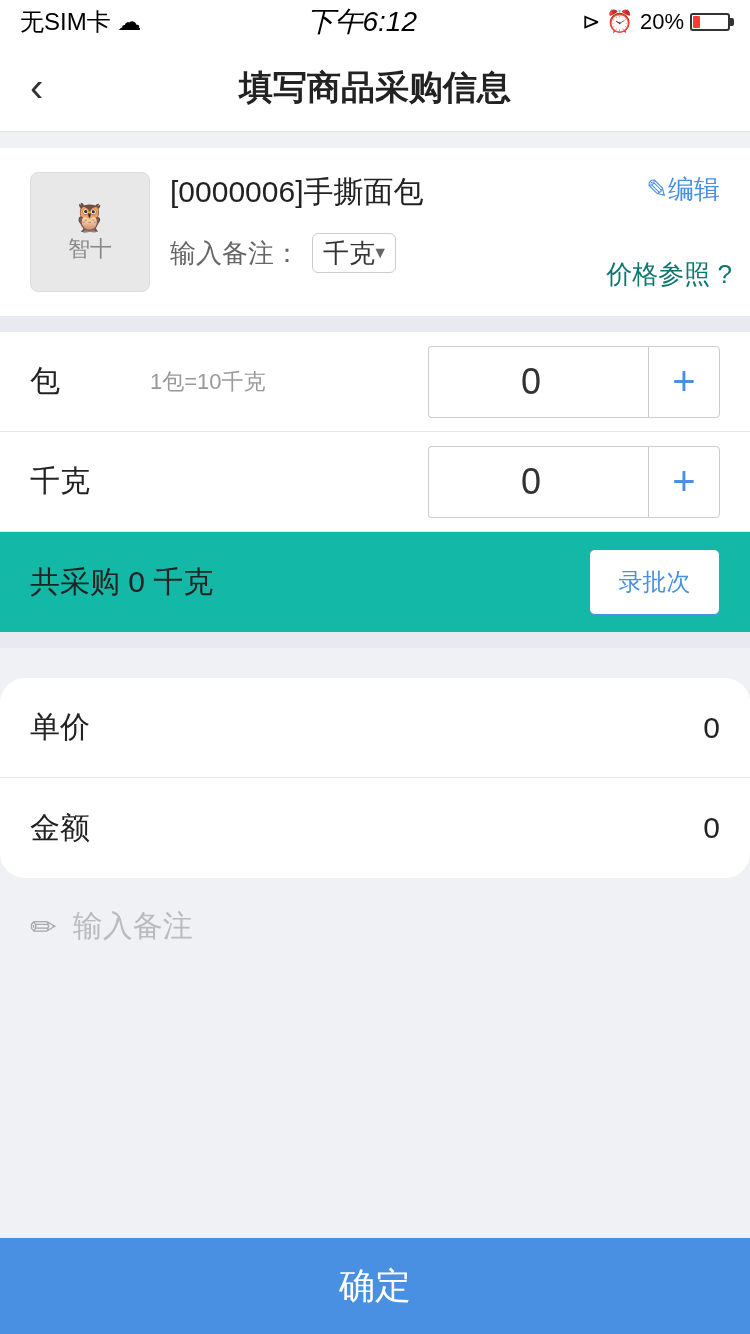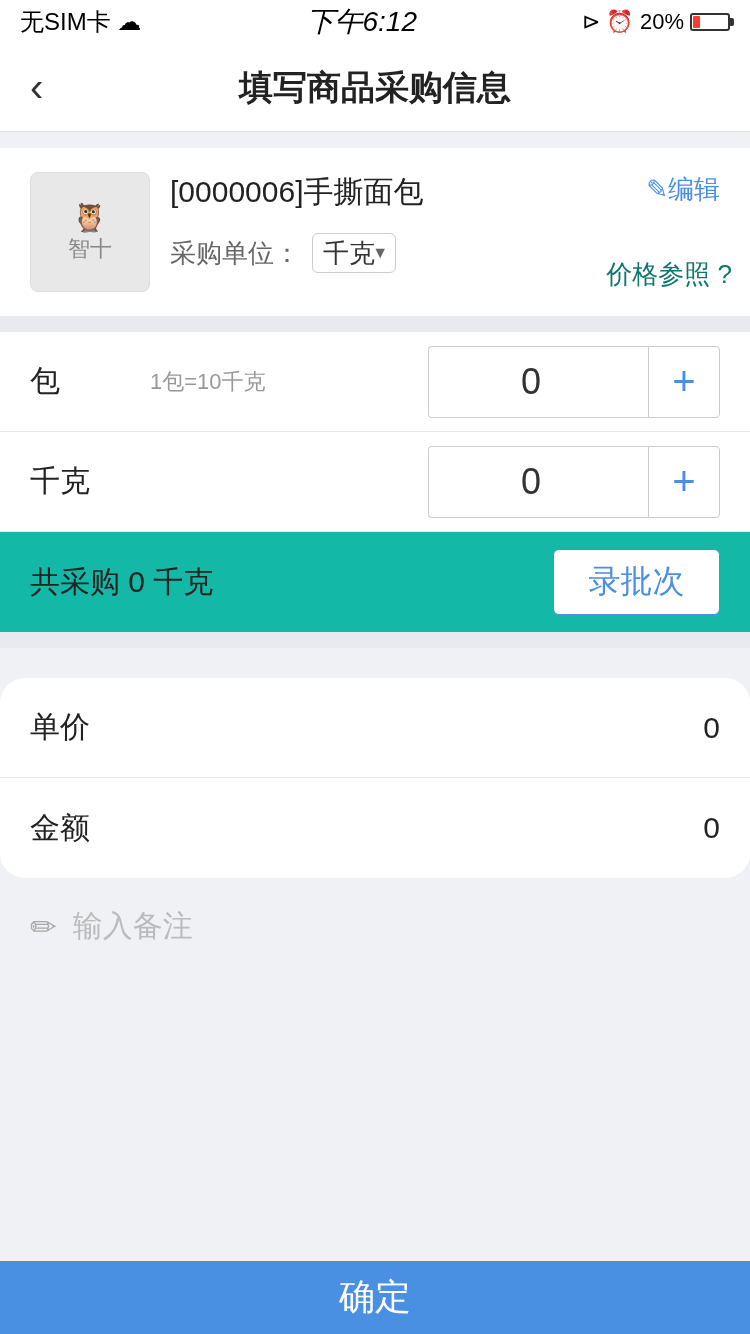--- a/index.html
+++ b/index.html
@@ -236,27 +236,27 @@
       padding: 0 30px;
       height: 100px;
       background: #14b8a6;
     }
     .total-label {
       flex: 1;
       font-size: 30px;
       color: #222;
     }
     .record-btn {
-      width: 167px;
+      width: 131px;
       height: 66px;
       border: 1px solid #4a90e2;
       border-radius: 6px;
       background: #fff;
       color: #4a90e2;
-      font-size: 32px;
+      font-size: 24px;
       display: flex;
       align-items: center;
       justify-content: center;
       cursor: pointer;
     }
 
     
     .info-section {
       background: #fff;
       margin-top: 30px;
@@ -302,21 +302,21 @@
       font-size: 30px;
       color: #bbb;
     }
 
     
     .confirm-btn {
       position: fixed;
       bottom: 0;
       left: 0;
       width: 750px;
-      height: 73px;
+      height: 96px;
       background: #4a90e2;
       color: #fff;
       font-size: 36px;
       display: flex;
       align-items: center;
       justify-content: center;
       cursor: pointer;
       font-weight: 400;
     }
 
@@ -349,21 +349,21 @@
 </div>
 
 <div class="product-card">
   <div class="product-image">
     <span style="font-size:28px;">🦉</span>
     <span class="product-image-text">智十</span>
   </div>
   <div class="product-info">
     <div class="product-name">[0000006]手撕面包</div>
     <div class="product-unit-row">
-      <span>采购单位：</span>
+      <span>输入备注：</span>
       <div class="unit-select-wrapper">
         <select class="unit-select">
           <option>千克</option>
           <option>包</option>
         </select>
       </div>
     </div>
   </div>
   <div class="edit-btn">✎编辑</div>
   <div class="price-ref">价格参照 ?</div>

